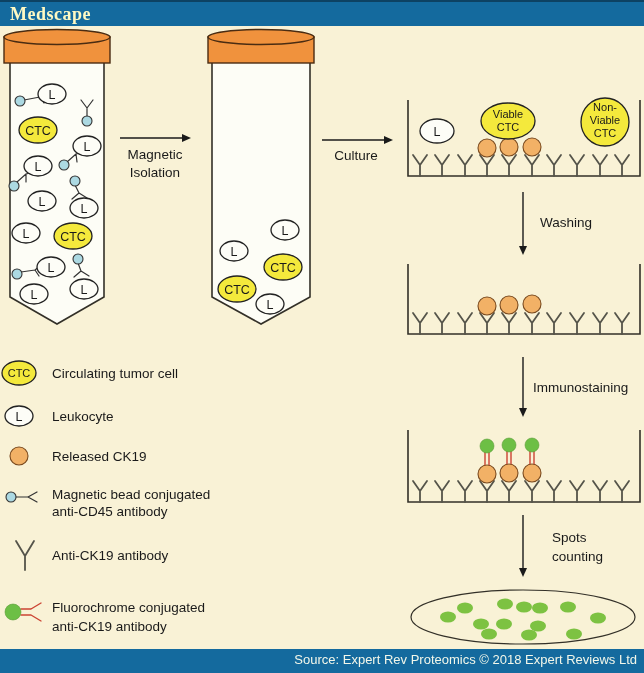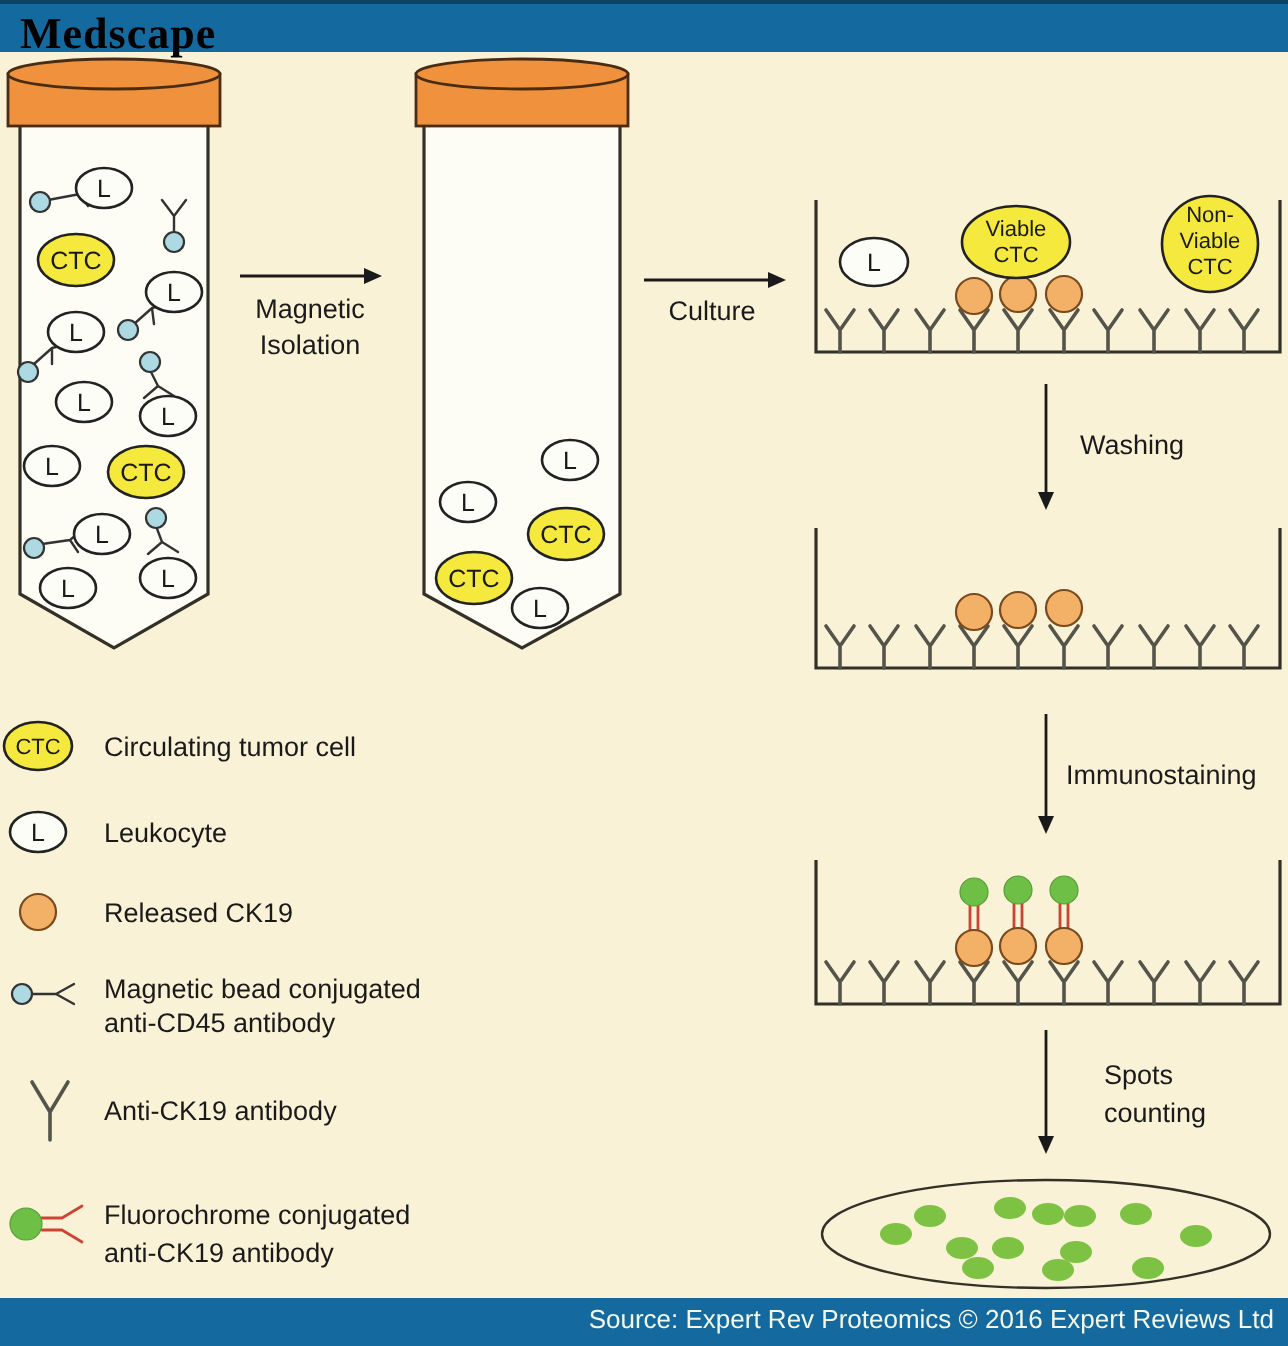--- a/index.html
+++ b/index.html
@@ -8,22 +8,22 @@
     background:#F9F2D6;overflow:hidden;
     font-family:"Liberation Sans","DejaVu Sans",sans-serif;
   }
   .topbar{
     position:absolute;left:0;top:0;width:644px;height:26px;
     background:#146A9E;border-top:2px solid #0D4263;box-sizing:border-box;
     z-index:3;
   }
   .brand{
     position:absolute;left:10px;top:2px;
-    color:#000000;font-family:"Liberation Serif","DejaVu Serif",serif;
-    font-size:22px;font-weight:bold;letter-spacing:0.5px;
+    color:#fef9c3;font-family:"Liberation Serif","DejaVu Serif",serif;
+    font-size:18px;font-weight:bold;letter-spacing:0.5px;
   }
   .bottombar{
     position:absolute;left:0;bottom:0;width:644px;height:24px;
     background:#146A9E;z-index:3;
   }
   .source{
     position:absolute;right:7px;top:3px;color:#F2F7EA;font-size:13px;
   }
   svg{position:absolute;left:0;top:0;z-index:1;}
   .t{font-family:"Liberation Sans","DejaVu Sans",sans-serif;fill:#1A1A1A;font-size:13.5px;}
@@ -323,15 +323,15 @@
         <path class="redab" d="M21 609 L31 609 M21 615 L31 615 M31 609 L41 603 M31 615 L41 621"></path>
         <circle class="green" cx="13" cy="612" r="8"></circle>
         <text class="t" x="52" y="612">Fluorochrome conjugated</text>
         <text class="t" x="52" y="631">anti-CK19 antibody</text>
       </g>
     </g>
 
   </svg>
 
   <div class="bottombar">
-    <span class="source">Source: Expert Rev Proteomics © 2016 Expert Reviews Ltd</span>
+    <span class="source">Source: Expert Rev Proteomics © 2018 Expert Reviews Ltd</span>
   </div>
 </div>
 
 </body></html>

